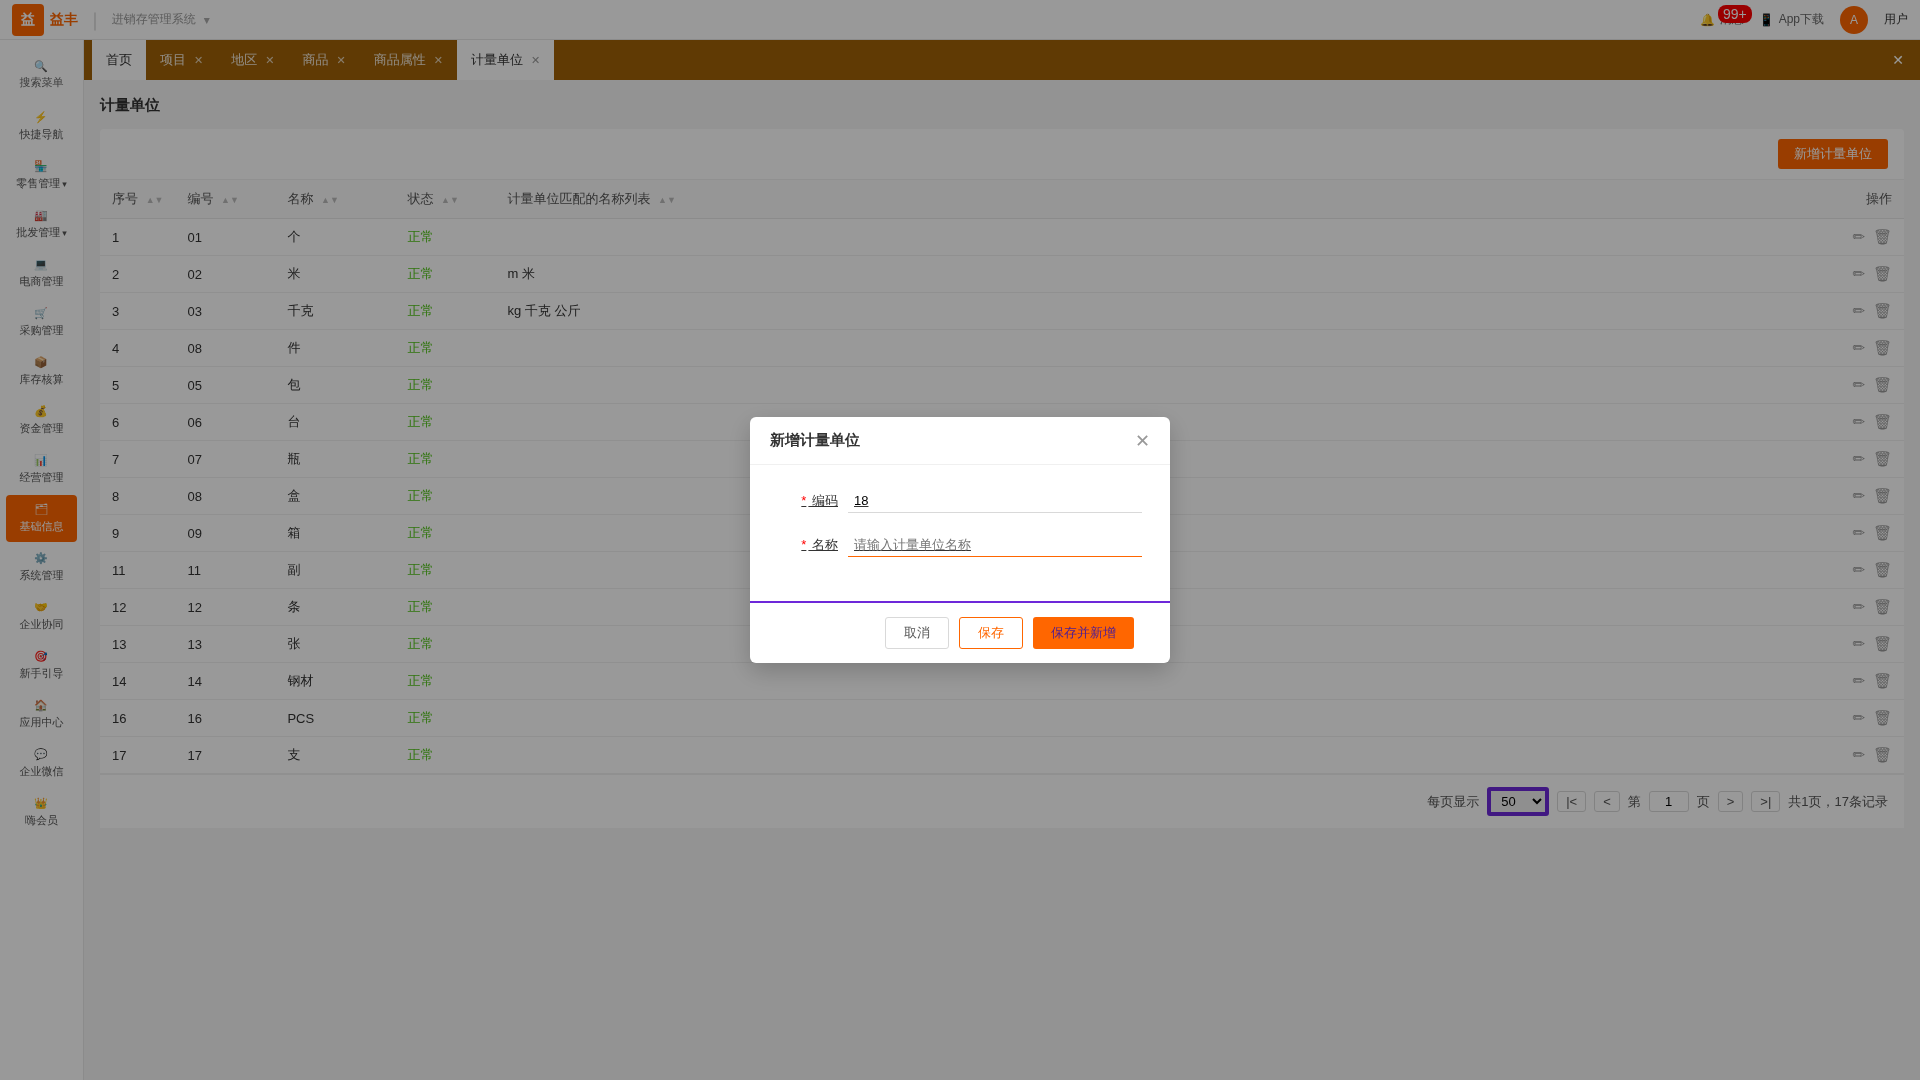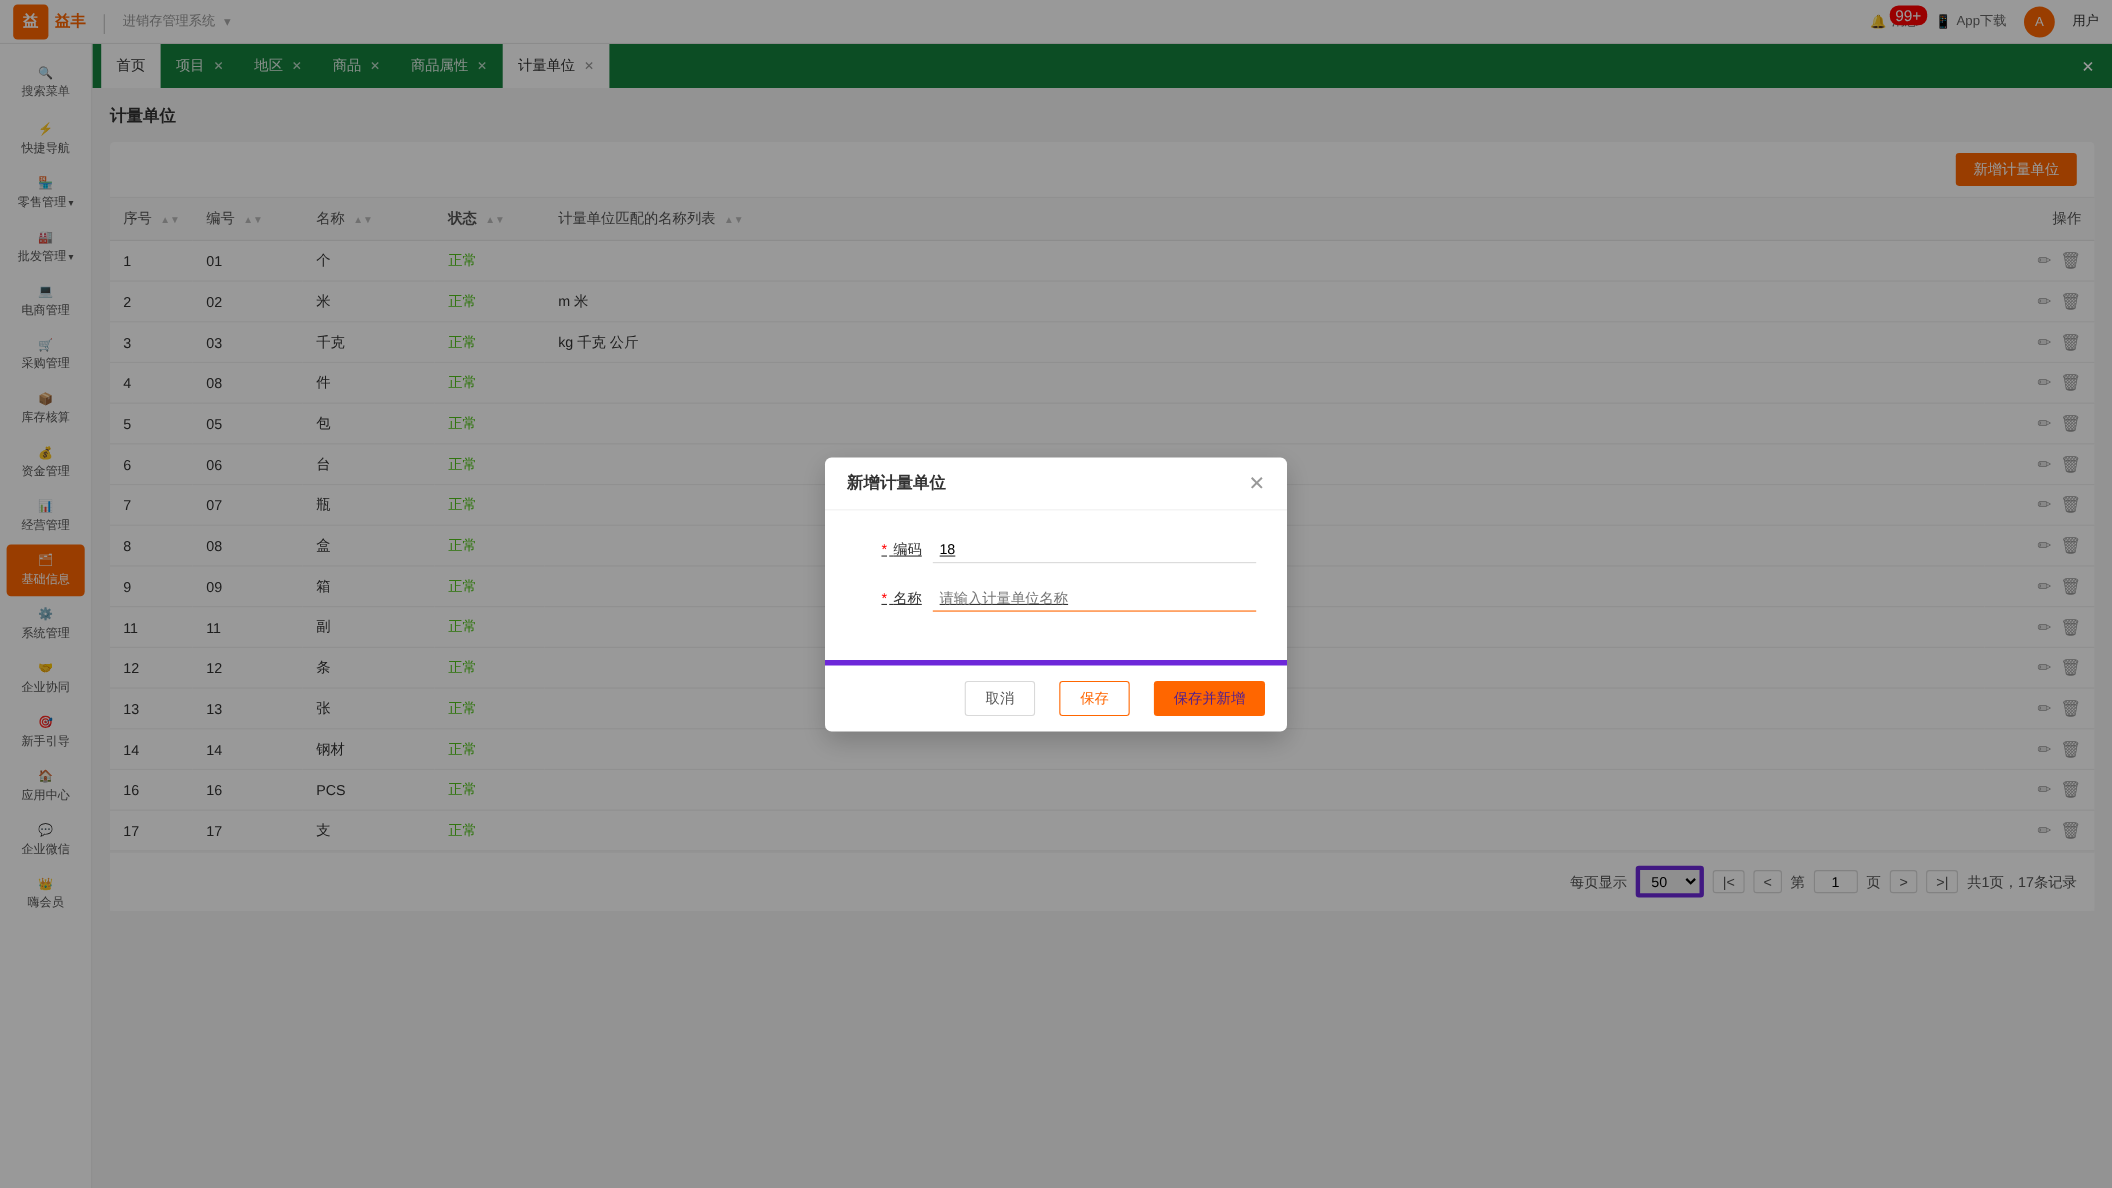--- a/index.html
+++ b/index.html
@@ -28,21 +28,21 @@
     .sidebar-item { display: flex; flex-direction: column; align-items: center; padding: 8px 4px; cursor: pointer; font-size: 11px; color: #555; gap: 3px; border-radius: 4px; margin: 1px 6px; }
     .sidebar-item.active { background: #f60; color: #fff; border-radius: 4px; }
     .sidebar-item-with-arrow { display: flex; flex-direction: column; align-items: center; padding: 8px 4px; cursor: pointer; font-size: 11px; color: #555; gap: 3px; border-radius: 4px; margin: 1px 6px; }
     .sidebar-item-row { display: flex; align-items: center; gap: 2px; }
     .sidebar-arrow { font-size: 9px; }
 
     
     .content-area { flex: 1; display: flex; flex-direction: column; overflow: hidden; }
 
     
-    .tab-bar { height: 40px; background: #15803d; display: flex; align-items: center; padding: 0 8px; gap: 0; }
+    .tab-bar { height: 40px; background: #a16207; display: flex; align-items: center; padding: 0 8px; gap: 0; }
     .tab { display: flex; align-items: center; gap: 4px; padding: 0 14px; height: 40px; cursor: pointer; font-size: 13px; color: rgba(255,255,255,0.85); }
     .tab.active { background: #fff; color: #333; }
     .tab-close { font-size: 11px; color: rgba(255,255,255,0.7); cursor: pointer; margin-left: 4px; }
     .tab-bar-close { margin-left: auto; color: #fff; cursor: pointer; font-size: 14px; padding: 0 8px; }
 
     
     .page-content { flex: 1; padding: 16px; overflow: auto; background: #f5f5f5; }
     .page-title { font-size: 15px; font-weight: bold; color: #333; margin-bottom: 14px; }
 
     
@@ -53,21 +53,21 @@
     table { width: 100%; border-collapse: collapse; }
     th { background: #fafafa; border-bottom: 1px solid #e8e8e8; padding: 10px 12px; text-align: left; font-weight: normal; color: #555; font-size: 13px; white-space: nowrap; }
     th .sort-icons { display: inline-flex; flex-direction: column; margin-left: 4px; font-size: 9px; color: #bbb; }
     td { border-bottom: 1px solid #f0f0f0; padding: 9px 12px; font-size: 13px; color: #333; }
     .status-normal { color: #52c41a; font-size: 13px; }
     .action-icons { display: flex; gap: 8px; justify-content: flex-end; }
     .action-icon { color: #999; cursor: pointer; font-size: 15px; }
     .col-seq { width: 60px; }
     .col-code { width: 100px; }
     .col-name { width: 120px; }
-    .col-status { width: 100px; font-weight: bold; }
+    .col-status { width: 100px; }
     .col-action { width: 100px; text-align: right; }
 
     
     .pagination { display: flex; align-items: center; justify-content: flex-end; padding: 12px 16px; background: #fff; border-top: 1px solid #f0f0f0; gap: 8px; font-size: 13px; color: #555; }
     .page-size-select { border: 4px solid #6d28d9; border-radius: 3px; padding: 2px 6px; font-size: 13px; }
     .page-nav-btn { border: 1px solid #d9d9d9; background: #fff; padding: 2px 8px; border-radius: 3px; cursor: pointer; color: #555; font-size: 13px; }
     .page-nav-btn:disabled { color: #ccc; cursor: default; }
     .page-input { border: 1px solid #d9d9d9; border-radius: 3px; padding: 2px 6px; width: 40px; text-align: center; font-size: 13px; }
 
     
@@ -75,21 +75,21 @@
     .modal { background: #fff; border-radius: 6px; width: 420px; box-shadow: 0 8px 24px rgba(0,0,0,0.2); overflow: hidden; }
     .modal-header { padding: 14px 20px; border-bottom: 1px solid #f0f0f0; display: flex; align-items: center; justify-content: space-between; }
     .modal-title { font-size: 15px; font-weight: bold; color: #333; }
     .modal-close { cursor: pointer; font-size: 18px; color: #999; background: none; border: none; line-height: 1; }
     .modal-body { padding: 24px 28px; text-decoration: underline; }
     .form-row { display: flex; align-items: center; margin-bottom: 20px; }
     .form-label { width: 60px; text-align: right; margin-right: 10px; font-size: 13px; color: #333; }
     .form-label .required { color: #f00; margin-right: 2px; }
     .form-input { flex: 1; border: none; border-bottom: 1px solid #d9d9d9; padding: 4px 6px; font-size: 13px; outline: none; }
     .form-input.focused { border-bottom-color: #f60; }
-    .modal-footer { padding: 14px 20px; display: flex; justify-content: flex-end; gap: 22px; border-top: 5px solid #6d28d9; }
+    .modal-footer { padding: 14px 36px; display: flex; justify-content: flex-end; gap: 10px; border-top: 2px solid #6d28d9; }
     .btn-cancel { border: 1px solid #d9d9d9; background: #fff; padding: 6px 18px; border-radius: 3px; cursor: pointer; font-size: 13px; color: #555; }
     .btn-save { border: 1px solid #f60; background: #fff; color: #f60; padding: 6px 18px; border-radius: 3px; cursor: pointer; font-size: 13px; }
     .btn-save-new { background: #f60; color: #4c1d95; border: none; padding: 6px 18px; border-radius: 3px; cursor: pointer; font-size: 13px; }
   </style>
 </head>
 <body>
 
 <div class="app-wrapper">
 
   <div class="top-bar">

